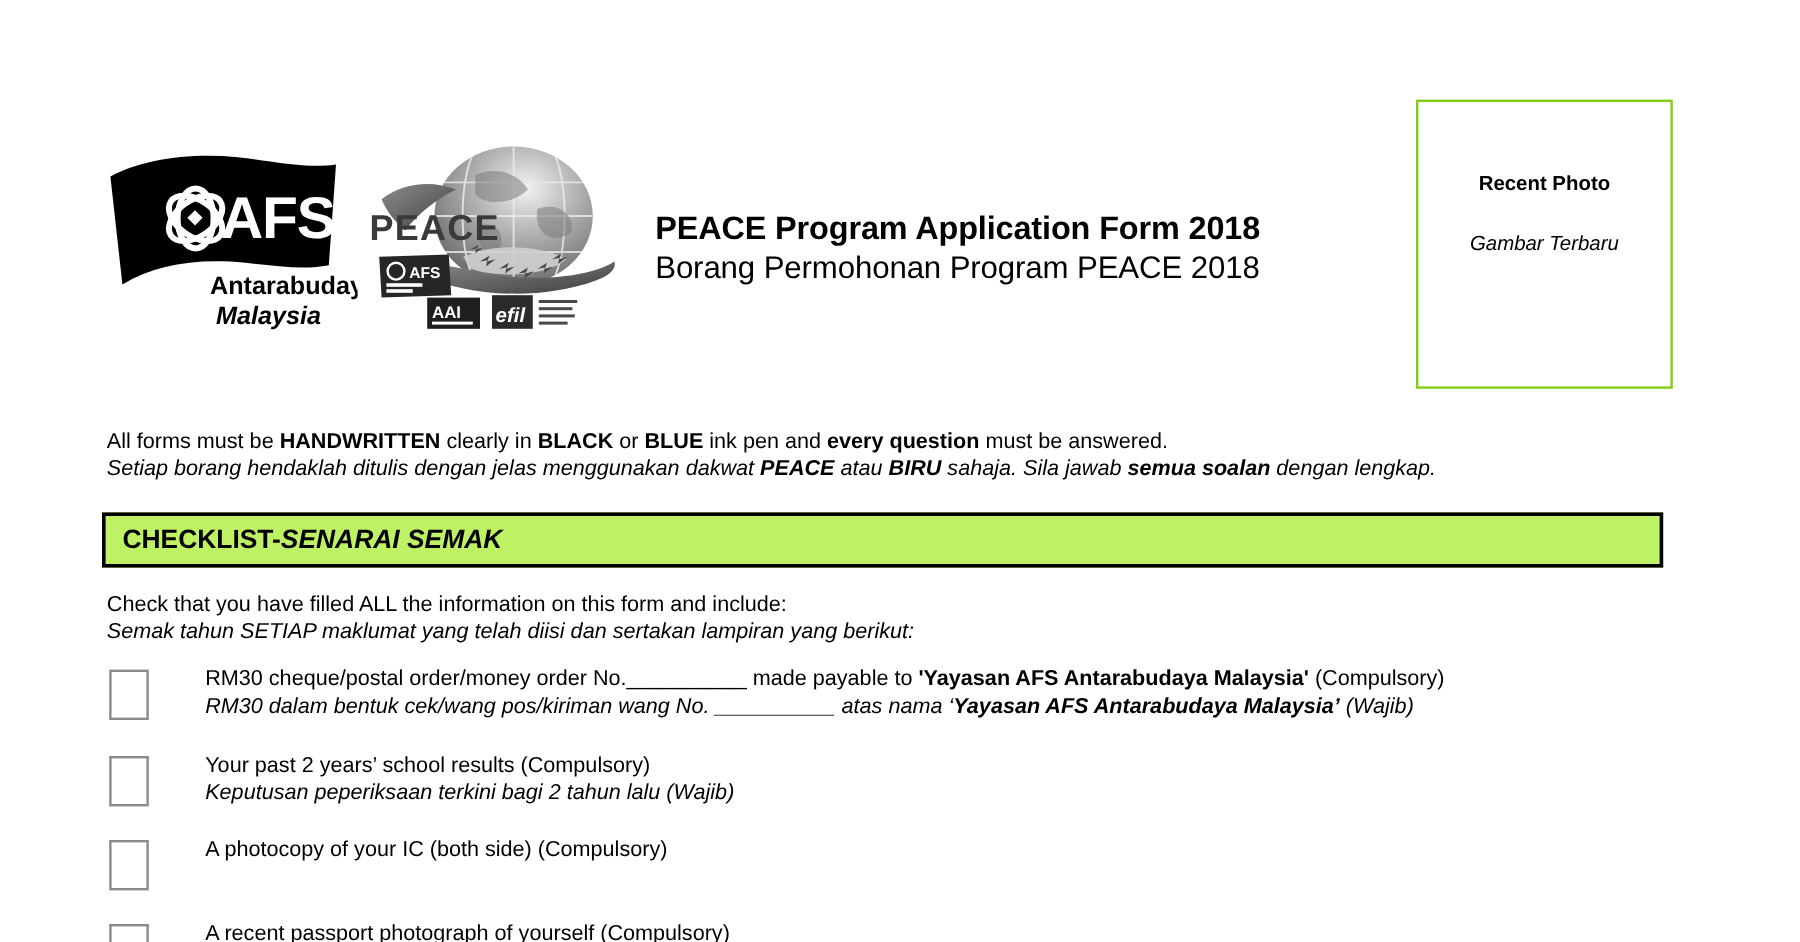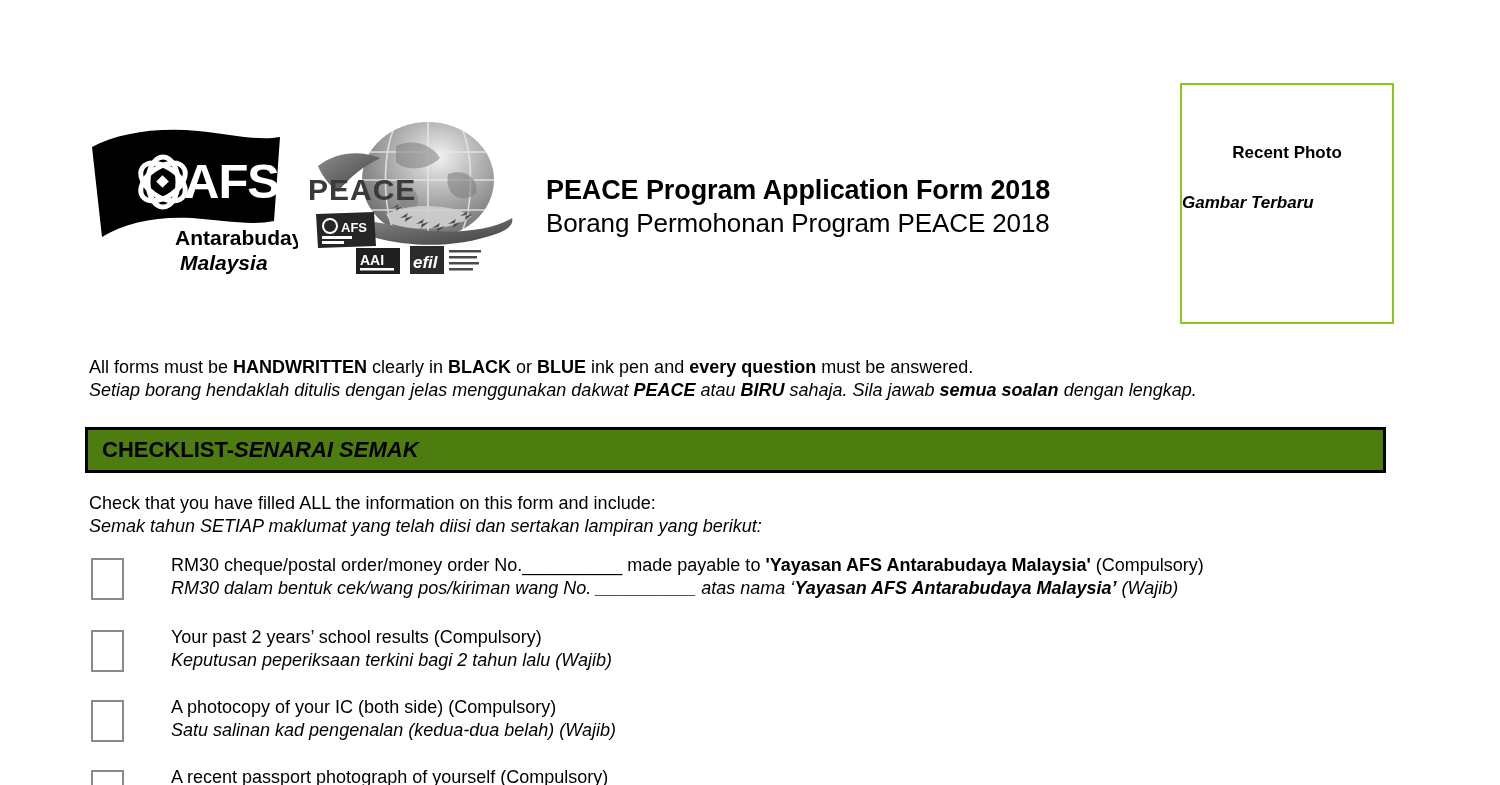--- a/index.html
+++ b/index.html
@@ -91,23 +91,23 @@
     width: 100%;
     text-align: center;
     font-size: 17px;
     font-weight: bold;
   }
   .photo-line-2 {
     position: absolute;
     left: 0;
     top: 108px;
     width: 100%;
-    text-align: left;
+    text-align: center;
     font-size: 17px;
-    font-weight: bold;
+    font-weight: normal;
     font-style: italic;
   }
 
   
   .instructions {
     position: absolute;
     left: 89px;
     top: 356px;
     width: 1320px;
     font-size: 18px;
@@ -117,21 +117,21 @@
     font-style: italic;
   }
 
   
   .checklist-bar {
     position: absolute;
     left: 85px;
     top: 427px;
     width: 1301px;
     height: 46px;
-    background: #4d7c0f;
+    background: #bef264;
     border: 3px solid #000;
     box-sizing: border-box;
   }
   .checklist-bar .label {
     position: absolute;
     left: 14px;
     top: 7px;
     font-size: 22px;
     font-weight: bold;
     white-space: nowrap;
@@ -334,21 +334,20 @@
       <div class="text">
         <div>Your past 2 years’ school results (Compulsory)</div>
         <div class="ms">Keputusan peperiksaan terkini bagi 2 tahun lalu (Wajib)</div>
       </div>
     </div>
 
     <div class="item item-3">
       <div class="box"></div>
       <div class="text">
         <div>A photocopy of your IC (both side) (Compulsory)</div>
-        <div class="ms">Satu salinan kad pengenalan (kedua-dua belah) (Wajib)</div>
       </div>
     </div>
 
     <div class="item item-4">
       <div class="box"></div>
       <div class="text">
         <div>A recent passport photograph of yourself (Compulsory)</div>
       </div>
     </div>
 

